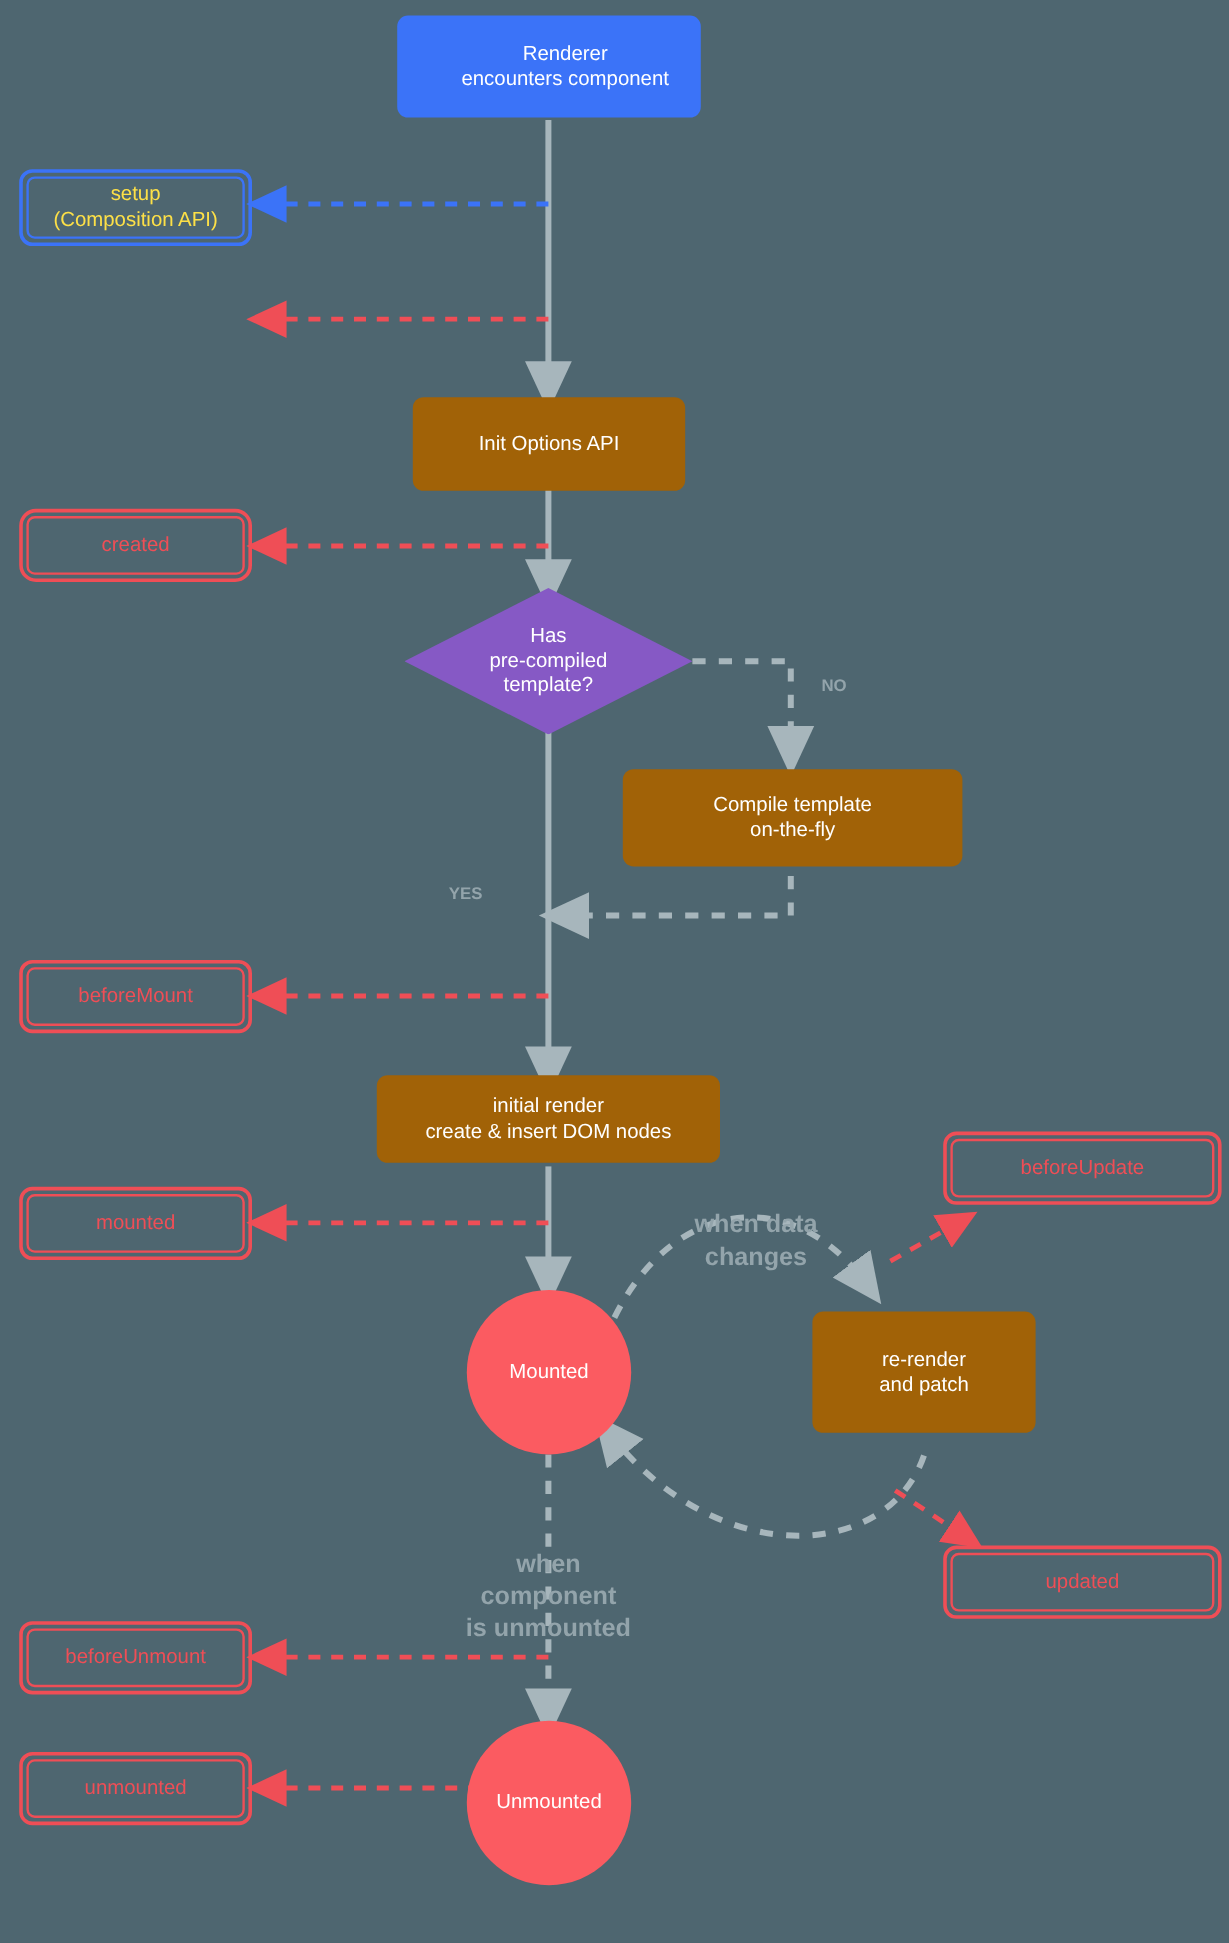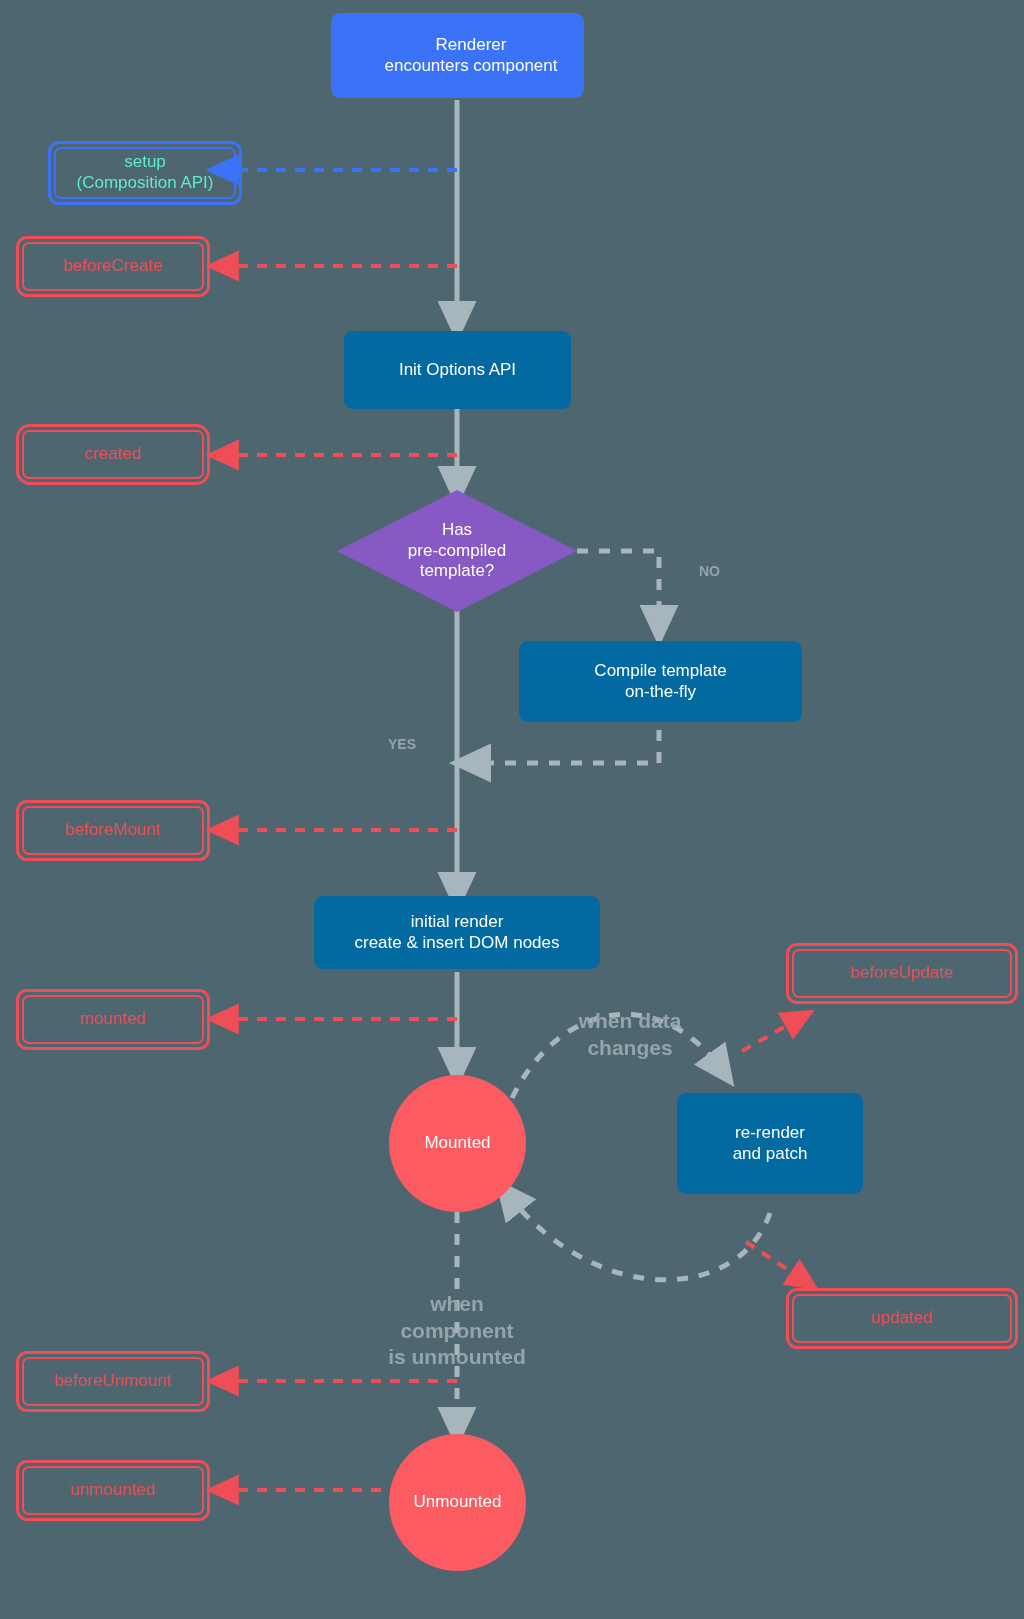--- a/index.html
+++ b/index.html
@@ -35,21 +35,21 @@
   }
   
   .box-blue {
     background: #3b73f8;
     color: #ffffff;
     border-radius: 9px;
     font-size: 17px;
     padding-left: 27px;
   }
   .box-green {
-    background: #0369a1;
+    background: #a16207;
     color: #ffffff;
     border-radius: 9px;
     font-size: 17px;
   }
   
   .hook {
     background: transparent;
     border: 3px solid #ef4e56;
     border-radius: 11px;
     font-size: 17px;
@@ -58,22 +58,21 @@
   .hook::before {
     content: "";
     position: absolute;
     left: 3px; top: 3px; right: 3px; bottom: 3px;
     border: 2px solid #ef4e56;
     border-radius: 7px;
     pointer-events: none;
   }
   .hook-blue {
     border-color: #3b73f8;
-    color: #5eead4;
-    margin-left: 32px;
+    color: #fde047;
   }
   .hook-blue::before { border-color: #3b73f8; }
 
   
   .circle {
     border-radius: 50%;
     background: #fb5b61;
     color: #ffffff;
     font-size: 17px;
   }
@@ -109,21 +108,20 @@
     color: #93a4ab;
     font-size: 21px;
     font-weight: bold;
     text-align: center;
     line-height: 1.25;
     white-space: pre-line;
   }
   .edge-label.small {
     font-weight: bold;
     font-size: 14px;
-    text-align: right;
   }
 </style>
 </head>
 <body>
 
 <div id="stage">
 
   <svg id="edges" viewBox="0 0 1024 1619" xmlns="http://www.w3.org/2000/svg">
     <defs>
       <marker id="arrow-gray" markerWidth="9" markerHeight="9" refX="4.2" refY="4.5" orient="auto" markerUnits="strokeWidth">
@@ -167,23 +165,20 @@
   <div class="node box-blue" style="left:331px; top:13px; width:253px; height:85px;">
     <span>Renderer
 encounters component</span>
   </div>
 
   <div class="node hook hook-blue" style="left:16px; top:141px; width:194px; height:64px;">
     <span>setup
 (Composition API)</span>
   </div>
 
-  <div class="node hook" style="left:16px; top:236px; width:194px; height:61px;">
-    <span>beforeCreate</span>
-  </div>
 
   <div class="node box-green" style="left:344px; top:331px; width:227px; height:78px;">
     <span>Init Options API</span>
   </div>
 
   <div class="node hook" style="left:16px; top:424px; width:194px; height:61px;border-radius:14px;">
     <span>created</span>
   </div>
 
   <div class="diamond-wrap" style="left:337px; top:490px; width:240px; height:122px;">

